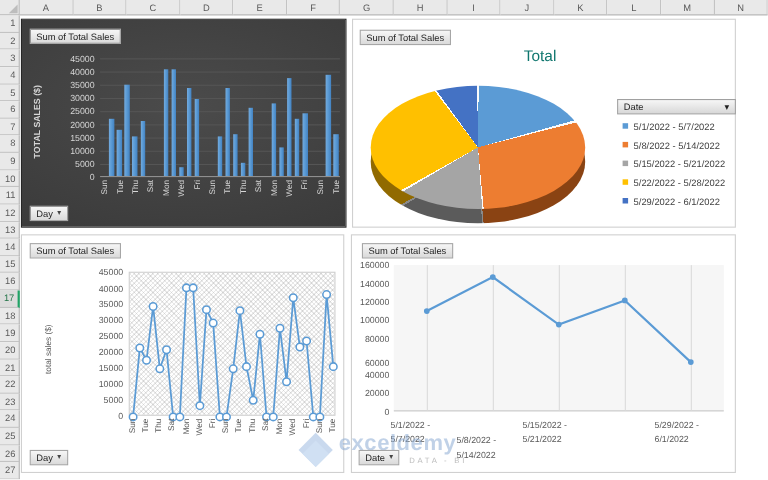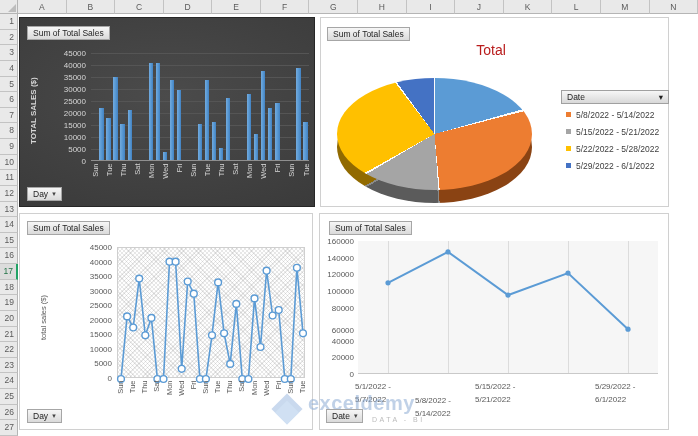--- a/index.html
+++ b/index.html
@@ -55,21 +55,21 @@
     background-image:repeating-linear-gradient(45deg, rgba(110,110,110,.16) 0 1px, transparent 1px 3px),
                      repeating-linear-gradient(135deg, rgba(110,110,110,.16) 0 1px, transparent 1px 3px); }
   #weeklyPlot { left:38px; top:27px; width:300px; height:133px; background:#f6f6f6;
     border-bottom:1px solid #c9c9c9; }
   .vgrid { position:absolute; top:0; width:1px; height:100%; background:#dcdcdc; }
   .plot svg { position:absolute; left:0; top:0; overflow:visible; }
   .wxlab { position:absolute; width:66px; font-size:8px; color:#595959; text-align:left; line-height:13px; }
 
   
   .pietitle { position:absolute; left:0; top:24px; width:340px; text-align:center;
-    font-size:14px; color:#b91c1c; }
+    font-size:14px; color:#0f766e; }
   .pie-depth, .pie-top { position:absolute; left:16px; width:195px; height:112px; border-radius:50%; }
   .pie-depth { top:73px; filter:brightness(.55) saturate(1.15); }
   .pie-top { top:60px; }
   .legendbtn { position:absolute; left:240px; top:72px; width:108px; height:14px;
     display:flex; align-items:center; justify-content:space-between; padding:0 5px;
     background:linear-gradient(#f6f6f6,#d8d8d8); border:1px solid #a0a0a0; font-size:8.5px; color:#1f1f1f; }
   .legend { position:absolute; left:245px; top:88px; }
   .litem { display:flex; align-items:center; gap:5px; height:17px; }
   .lbullet { width:5px; height:5px; flex:0 0 5px; }
   .litem span.txt { font-size:8.5px; color:#404040; white-space:nowrap; }
@@ -209,20 +209,24 @@
   <div class="chart" id="chartPie">
     <button class="pbtn" style="left:6px;top:9px">Sum of Total Sales</button>
     <div class="pietitle">Total</div>
     <div class="pie-depth" id="pieDepth" style="background: conic-gradient(rgb(251, 251, 251) 0deg, rgb(251, 251, 251) 0.7deg, rgb(91, 155, 213) 0.7deg, rgb(91, 155, 213) 74.3deg, rgb(251, 251, 251) 74.3deg, rgb(251, 251, 251) 75deg, rgb(251, 251, 251) 75deg, rgb(251, 251, 251) 75.7deg, rgb(237, 125, 49) 75.7deg, rgb(237, 125, 49) 174.7deg, rgb(251, 251, 251) 174.7deg, rgb(251, 251, 251) 175.4deg, rgb(251, 251, 251) 175.4deg, rgb(251, 251, 251) 176.1deg, rgb(165, 165, 165) 176.1deg, rgb(165, 165, 165) 239.5deg, rgb(251, 251, 251) 239.5deg, rgb(251, 251, 251) 240.2deg, rgb(251, 251, 251) 240.2deg, rgb(251, 251, 251) 240.9deg, rgb(255, 192, 0) 240.9deg, rgb(255, 192, 0) 322.5deg, rgb(251, 251, 251) 322.5deg, rgb(251, 251, 251) 323.2deg, rgb(251, 251, 251) 323.2deg, rgb(251, 251, 251) 323.9deg, rgb(68, 114, 196) 323.9deg, rgb(68, 114, 196) 359.3deg, rgb(251, 251, 251) 359.3deg, rgb(251, 251, 251) 360deg);"></div>
     <div class="pie-top" id="pieTop" style="background: conic-gradient(rgb(251, 251, 251) 0deg, rgb(251, 251, 251) 0.7deg, rgb(91, 155, 213) 0.7deg, rgb(91, 155, 213) 74.3deg, rgb(251, 251, 251) 74.3deg, rgb(251, 251, 251) 75deg, rgb(251, 251, 251) 75deg, rgb(251, 251, 251) 75.7deg, rgb(237, 125, 49) 75.7deg, rgb(237, 125, 49) 174.7deg, rgb(251, 251, 251) 174.7deg, rgb(251, 251, 251) 175.4deg, rgb(251, 251, 251) 175.4deg, rgb(251, 251, 251) 176.1deg, rgb(165, 165, 165) 176.1deg, rgb(165, 165, 165) 239.5deg, rgb(251, 251, 251) 239.5deg, rgb(251, 251, 251) 240.2deg, rgb(251, 251, 251) 240.2deg, rgb(251, 251, 251) 240.9deg, rgb(255, 192, 0) 240.9deg, rgb(255, 192, 0) 322.5deg, rgb(251, 251, 251) 322.5deg, rgb(251, 251, 251) 323.2deg, rgb(251, 251, 251) 323.2deg, rgb(251, 251, 251) 323.9deg, rgb(68, 114, 196) 323.9deg, rgb(68, 114, 196) 359.3deg, rgb(251, 251, 251) 359.3deg, rgb(251, 251, 251) 360deg);"></div>
     <div class="legendbtn">
       <span>Date</span>
       <span class="arr">▾</span>
     </div>
     <div class="legend" id="pieLegend">
+        <div class="litem">
+          <span class="lbullet" style="background: rgb(91, 155, 213);"></span>
+          <span class="txt">5/1/2022 - 5/7/2022</span>
+        </div>
         <div class="litem">
           <span class="lbullet" style="background: rgb(237, 125, 49);"></span>
           <span class="txt">5/8/2022 - 5/14/2022</span>
         </div>
         <div class="litem">
           <span class="lbullet" style="background: rgb(165, 165, 165);"></span>
           <span class="txt">5/15/2022 - 5/21/2022</span>
         </div>
         <div class="litem">
           <span class="lbullet" style="background: rgb(255, 192, 0);"></span>

